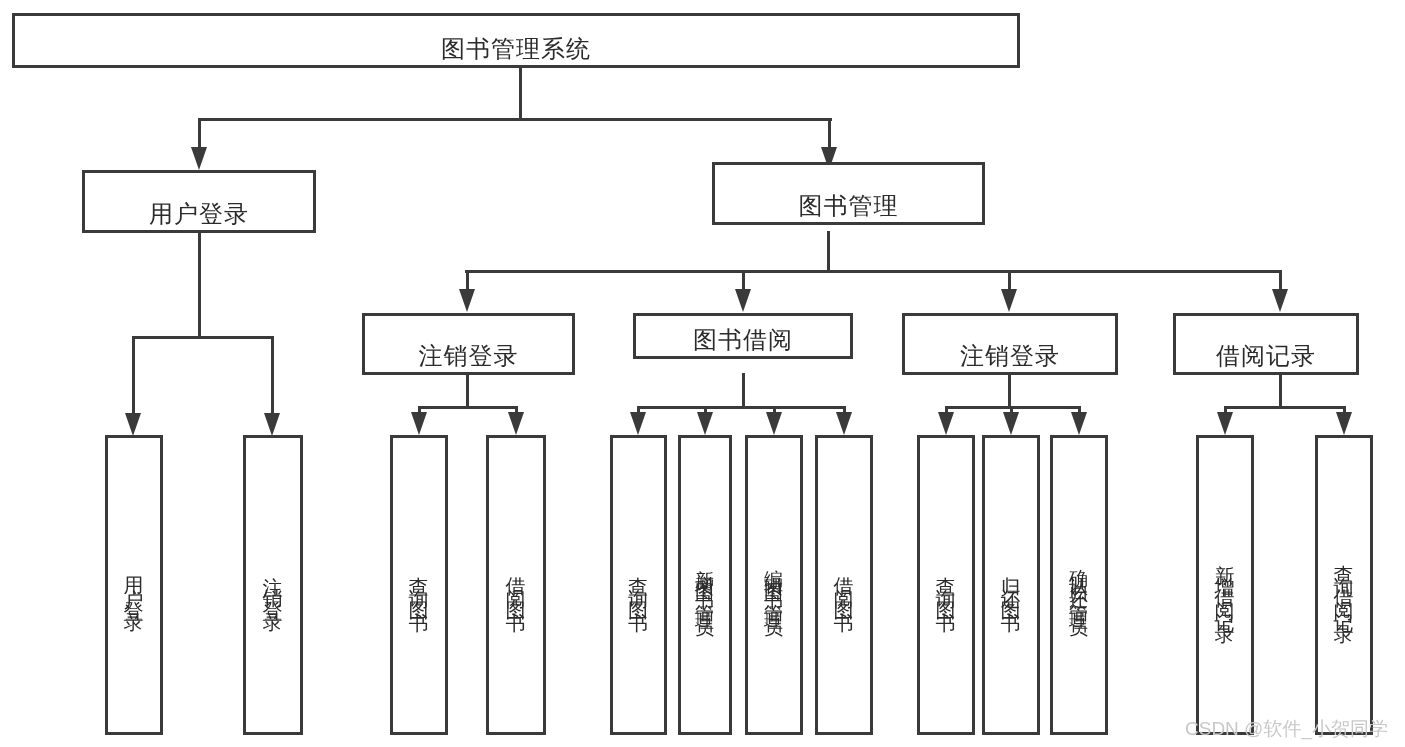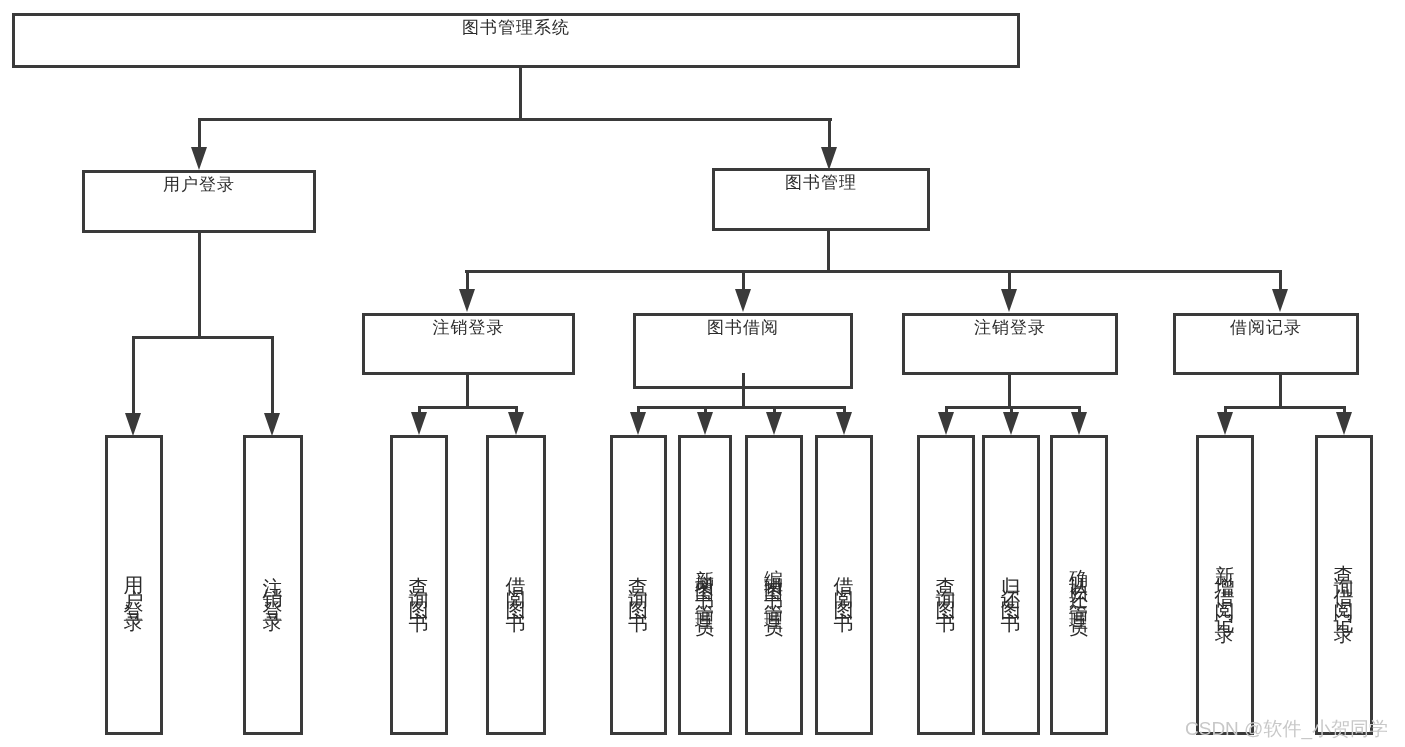--- a/index.html
+++ b/index.html
@@ -11,22 +11,22 @@
   html,body{margin:0;padding:0;background:#fff;}
   .canvas{
     position:relative;width:1405px;height:747px;
     background:var(--background);
     font-family:"Liberation Sans","DejaVu Sans",sans-serif;
     overflow:hidden;
   }
   .box{
     position:absolute;box-sizing:border-box;
     border:3px solid var(--line);background:#fff;
-    display:flex;align-items:flex-start;justify-content:center;
-    font-size:17px;color:var(--text);
+    display:flex;align-items:flex-end;justify-content:center;
+    font-size:24px;color:var(--text);
     letter-spacing:1px;white-space:nowrap;
   }
   .leaf{
     position:absolute;box-sizing:border-box;
     border:3px solid var(--line);background:#fff;
     display:flex;align-items:center;justify-content:center;
     top:435px;height:300px;
   }
   .vtext{
     writing-mode:vertical-rl;text-orientation:mixed;
@@ -58,21 +58,21 @@
   <div class="vline" style="left:519px;top:66px;width:3px;height:54px;"></div>
   <div class="hline" style="left:198px;top:118px;width:634px;height:3px;"></div>
   <div class="vline" style="left:198px;top:118px;width:3px;height:32px;"></div>
   <div class="arrow" style="left:191px;top:147px;"></div>
   <div class="vline" style="left:828px;top:118px;width:3px;height:32px;"></div>
   <div class="arrow" style="left:821px;top:147px;"></div>
 
   <div class="box" style="left:82px;top:170px;width:234px;height:63px;">
     <span>用户登录</span>
   </div>
-  <div class="box" style="left:712px;top:168px;width:218px;height:63px;">
+  <div class="box" style="left:712px;top:162px;width:273px;height:63px;">
     <span>图书管理</span>
   </div>
 
   <div class="vline" style="left:198px;top:230px;width:3px;height:108px;"></div>
   <div class="hline" style="left:132px;top:336px;width:142px;height:3px;"></div>
   <div class="vline" style="left:132px;top:336px;width:3px;height:80px;"></div>
   <div class="arrow" style="left:125px;top:413px;"></div>
   <div class="vline" style="left:271px;top:336px;width:3px;height:80px;"></div>
   <div class="arrow" style="left:264px;top:413px;"></div>
 
@@ -83,21 +83,21 @@
   <div class="vline" style="left:742px;top:270px;width:3px;height:20px;"></div>
   <div class="arrow" style="left:735px;top:289px;"></div>
   <div class="vline" style="left:1008px;top:270px;width:3px;height:20px;"></div>
   <div class="arrow" style="left:1001px;top:289px;"></div>
   <div class="vline" style="left:1279px;top:270px;width:3px;height:20px;"></div>
   <div class="arrow" style="left:1272px;top:289px;"></div>
 
   <div class="box" style="left:362px;top:313px;width:213px;height:62px;">
     <span>注销登录</span>
   </div>
-  <div class="box" style="left:633px;top:313px;width:220px;height:76px;">
+  <div class="box" style="left:633px;top:313px;width:220px;height:46px;">
     <span>图书借阅</span>
   </div>
   <div class="box" style="left:902px;top:313px;width:216px;height:62px;">
     <span>注销登录</span>
   </div>
   <div class="box" style="left:1173px;top:313px;width:186px;height:62px;">
     <span>借阅记录</span>
   </div>
 
   <div class="vline" style="left:466px;top:373px;width:3px;height:35px;"></div>

